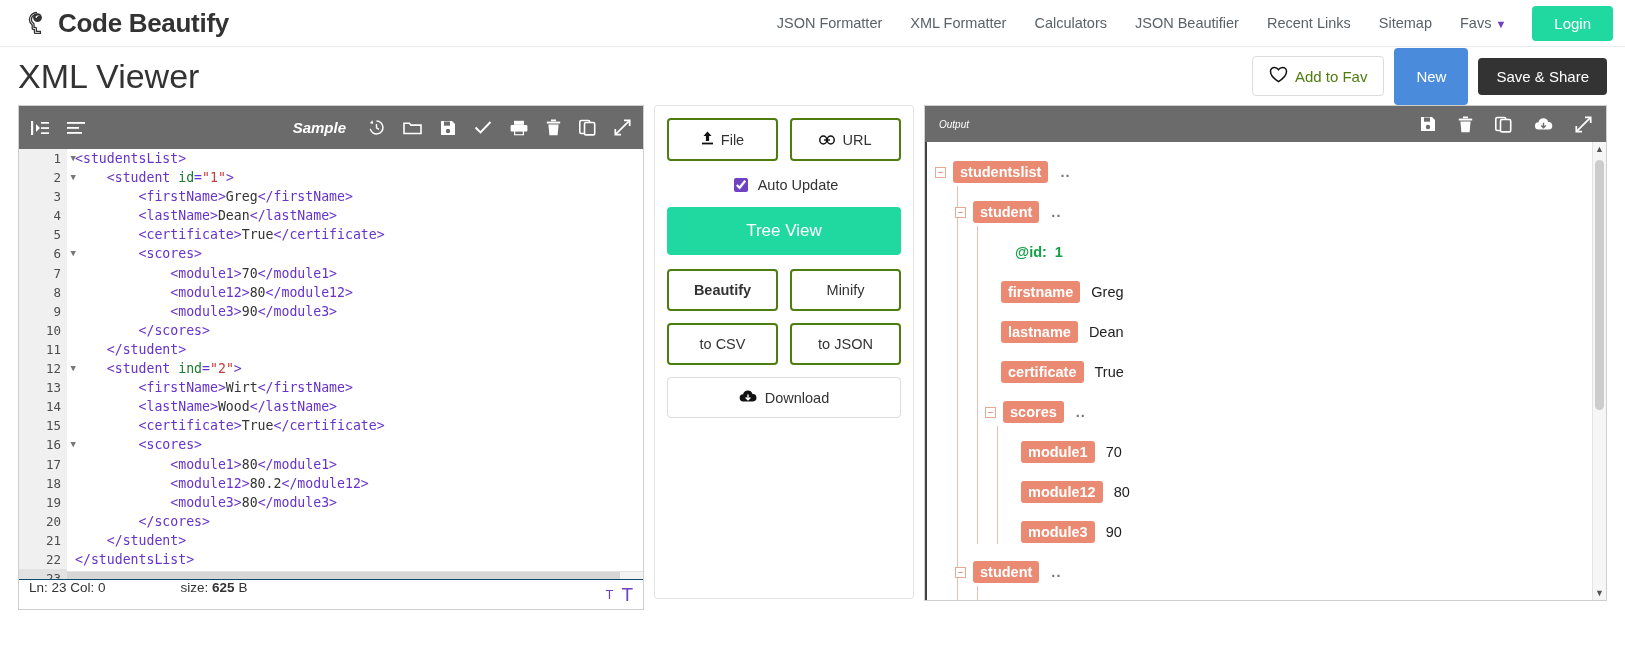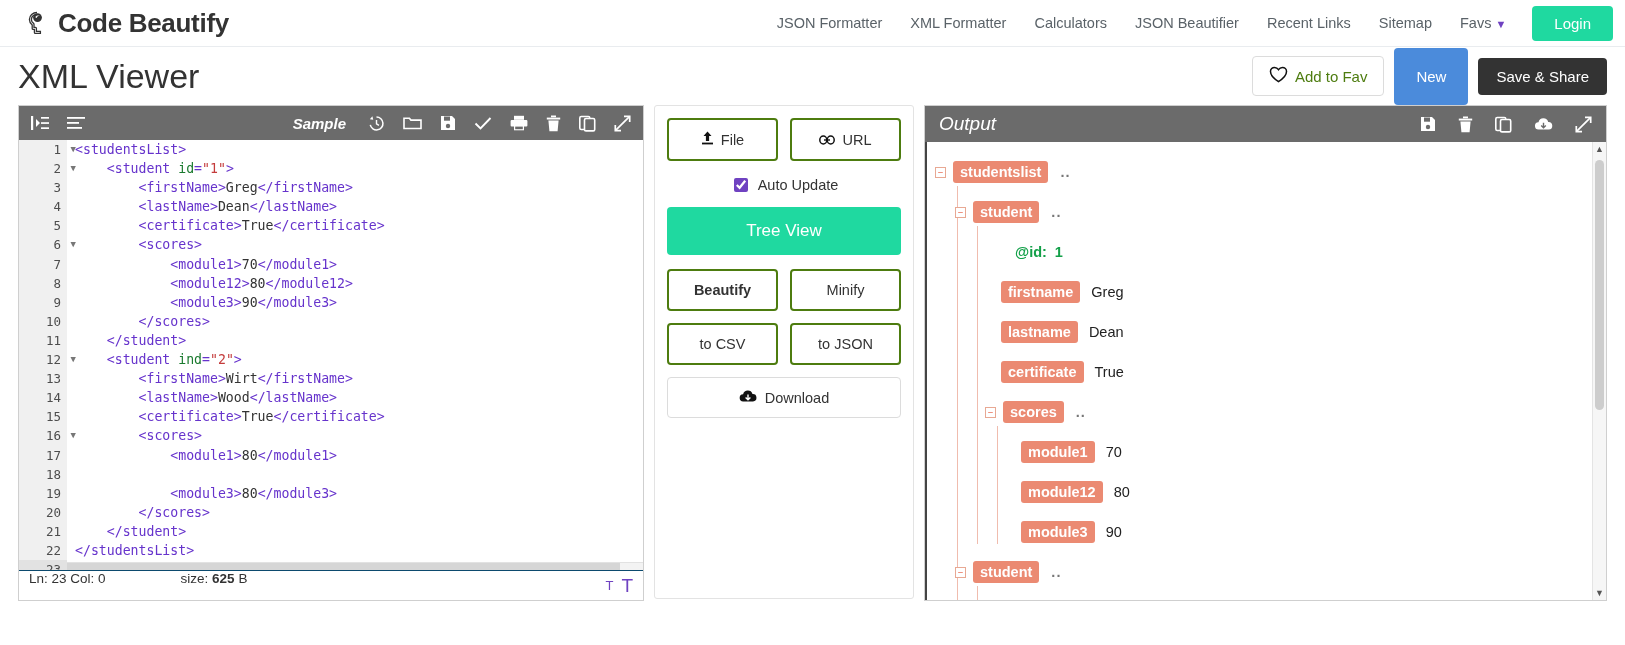--- a/index.html
+++ b/index.html
@@ -60,21 +60,21 @@
   .main {
     display: flex; padding: 0 18px; gap: 10px; align-items: flex-start;
   }
 
   
   .editor-card {
     width: 626px; flex: 0 0 626px;
     border: 1px solid #cfcfcf; background: #fff;
   }
   .editor-toolbar {
-    height: 34px; background: #6b6b6b; display: flex; align-items: center;
+    height: 43px; background: #6b6b6b; display: flex; align-items: center;
     padding: 4px 12px; gap: 0; color: #fff;
   }
   .tb-left { display: flex; align-items: center; gap: 18px; }
   .tb-right { margin-left: auto; display: flex; align-items: center; gap: 18px; }
   .tb-icon { cursor: pointer; display: flex; align-items: center; }
   .sample-label {
     font-size: 15px; font-style: italic; font-weight: bold; color: #fff;
     cursor: pointer; margin-right: 4px;
   }
 
@@ -147,21 +147,21 @@
   }
 
   
   .output-card {
     flex: 1; border: 1px solid #cfcfcf; background: #fff;
   }
   .output-toolbar {
     height: 36px; background: #6b6b6b; display: flex; align-items: center;
     padding: 0 14px; color: #fff;
   }
-  .output-title { font-size: 19px; font-style: italic; }
+  .output-title { font-size: 10px; font-style: italic; }
   .out-icons { margin-left: auto; display: flex; align-items: center; gap: 22px; }
 
   .tree-wrap {
     position: relative; height: 458px; overflow: hidden; background: #fff;
     border-left: 2px solid #444;
   }
   .tree { padding: 10px 0 0 8px; font-size: 14.5px; }
   .tnode { position: relative; }
   .trow { display: flex; align-items: center; height: 40px; position: relative; }
   .toggle {
@@ -384,20 +384,21 @@
           <div class="code-row">
             <div class="gutter">16<span class="fold">▼</span></div>
             <div class="code-line"><span class="tag">        &lt;scores&gt;</span></div>
           </div>
           <div class="code-row">
             <div class="gutter">17</div>
             <div class="code-line"><span class="tag">            &lt;module1&gt;</span><span class="txt">80</span><span class="tag">&lt;/module1&gt;</span></div>
           </div>
           <div class="code-row">
             <div class="gutter">18</div>
+            <div class="code-line"><span class="tag">            &lt;module12&gt;</span><span class="txt">80.2</span><span class="tag">&lt;/module12&gt;</span></div>
           </div>
           <div class="code-row">
             <div class="gutter">19</div>
             <div class="code-line"><span class="tag">            &lt;module3&gt;</span><span class="txt">80</span><span class="tag">&lt;/module3&gt;</span></div>
           </div>
           <div class="code-row">
             <div class="gutter">20</div>
             <div class="code-line"><span class="tag">        &lt;/scores&gt;</span></div>
           </div>
           <div class="code-row">

